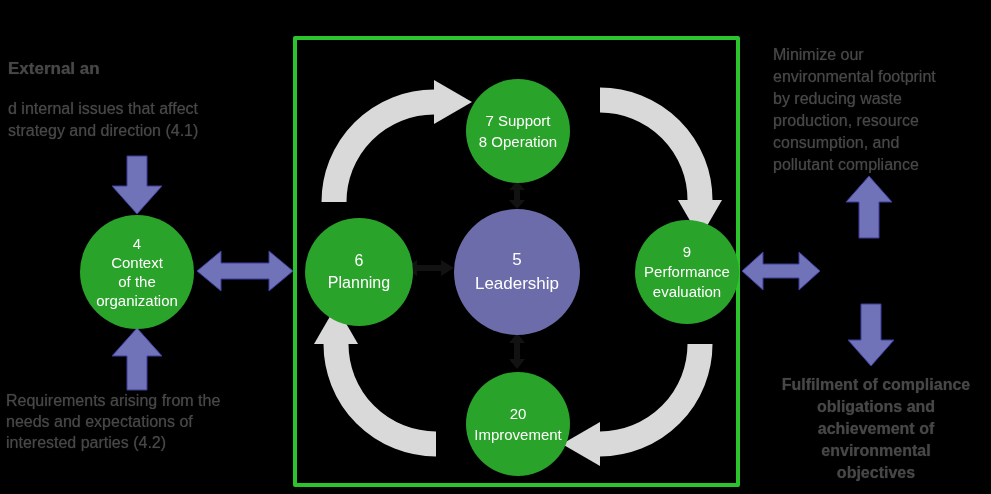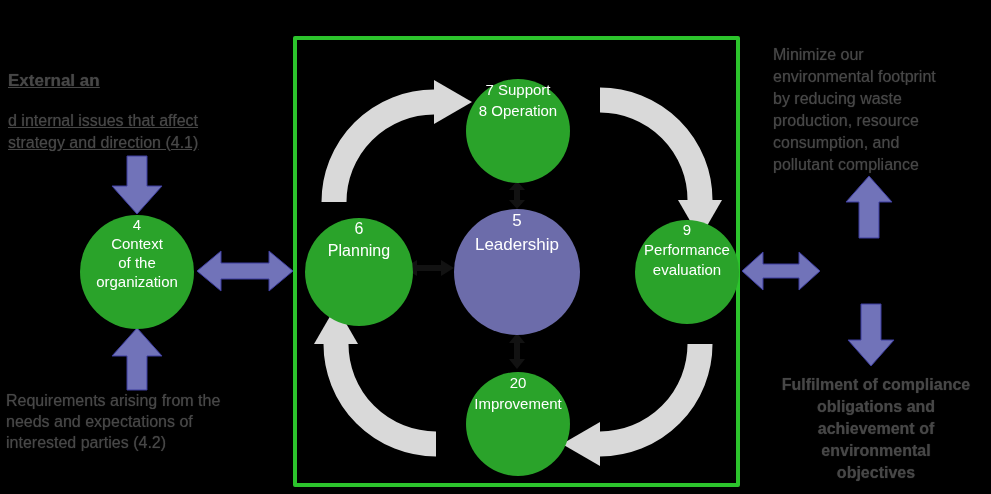--- a/index.html
+++ b/index.html
@@ -15,28 +15,28 @@
   }
   .box{
     position:absolute;left:293px;top:36px;width:447px;height:451px;
     box-sizing:border-box;border:4px solid var(--box-border);
     border-radius:2px;
   }
   .note{
     position:absolute;color:var(--outside-text);font-size:16px;line-height:22px;
     text-shadow:0 0 1px rgba(255,255,255,0.22);
   }
-  .note.lt{left:8px;top:70px;width:262px;text-decoration:underline;}
+  .note.lt{left:8px;top:58px;width:262px;}
   .note.lt .head{font-size:17px;font-weight:bold;margin-bottom:18px;}
   .note.lb{left:6px;top:390px;width:268px;line-height:21px;}
   .note.rt{left:773px;top:44px;width:214px;}
   .note.rb{left:766px;top:374px;width:220px;text-align:center;font-weight:bold;}
   .circle{
     position:absolute;border-radius:50%;
-    display:flex;flex-direction:column;align-items:center;
+    display:flex;flex-direction:column;align-items:center;justify-content:center;
     text-align:center;color:var(--circle-text);
   }
   .circle.green{background:var(--green-circle);}
   .circle.purple{background:var(--purple-circle);}
   .c-context{left:80px;top:215px;width:114px;height:114px;font-size:15px;line-height:19px;}
   .c-planning{left:305px;top:218px;width:108px;height:108px;font-size:16px;line-height:22px;}
   .c-leadership{left:454px;top:209px;width:126px;height:126px;font-size:17px;line-height:24px;}
   .c-support{left:466px;top:79px;width:104px;height:104px;font-size:15px;line-height:21px;}
   .c-performance{left:635px;top:220px;width:104px;height:104px;font-size:15px;line-height:20px;}
   .c-improvement{left:466px;top:372px;width:104px;height:104px;font-size:15px;line-height:21px;}

